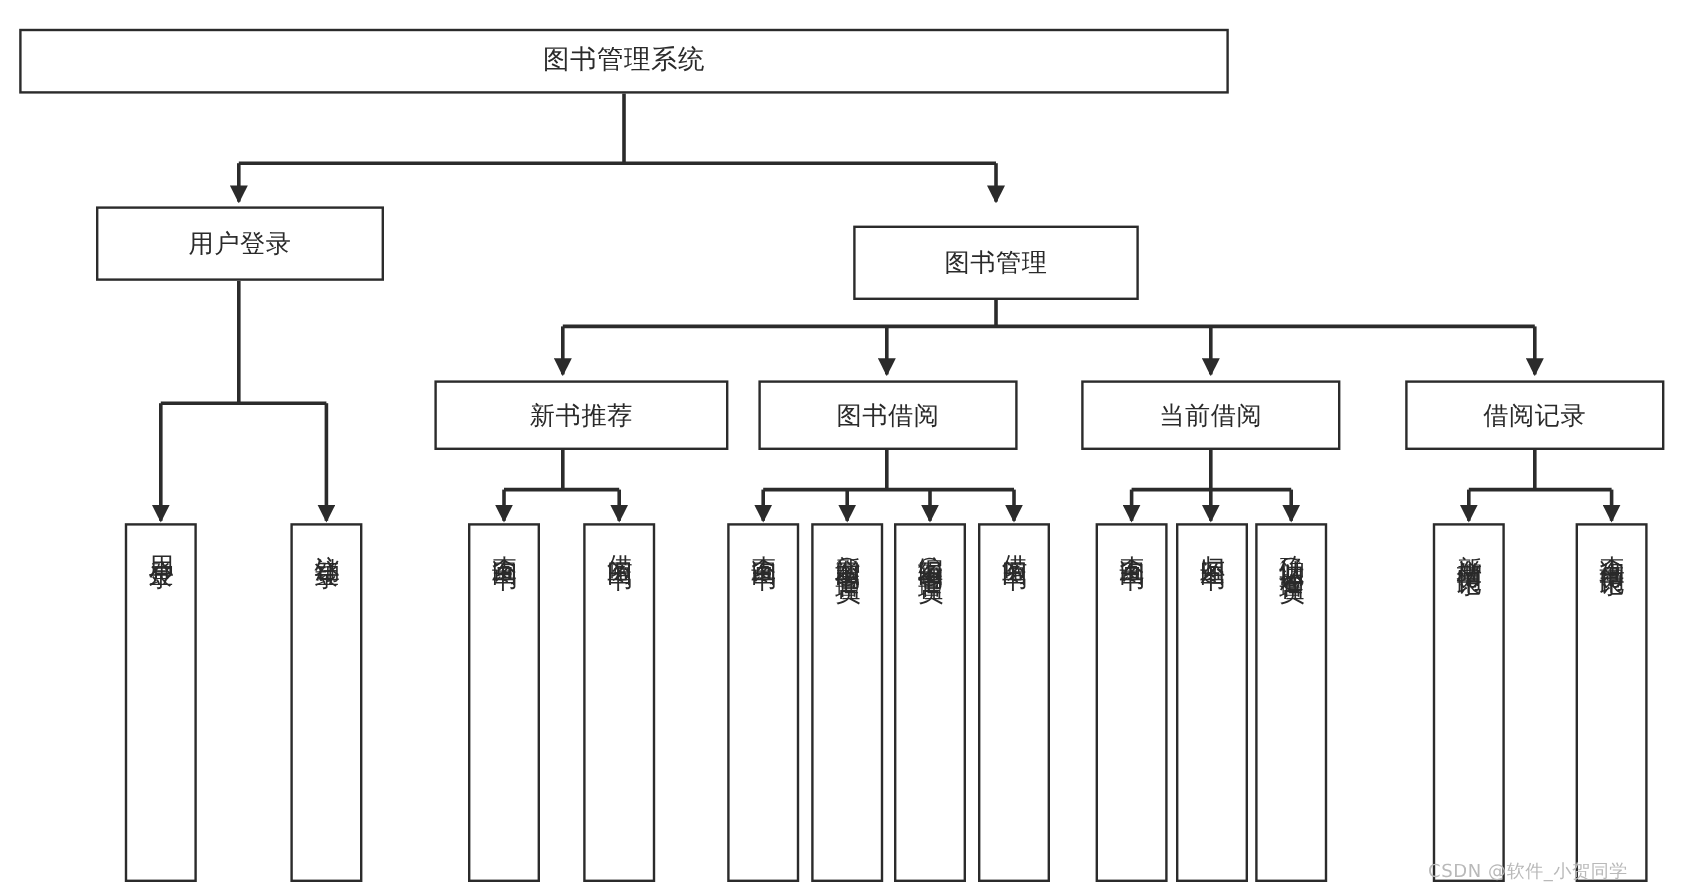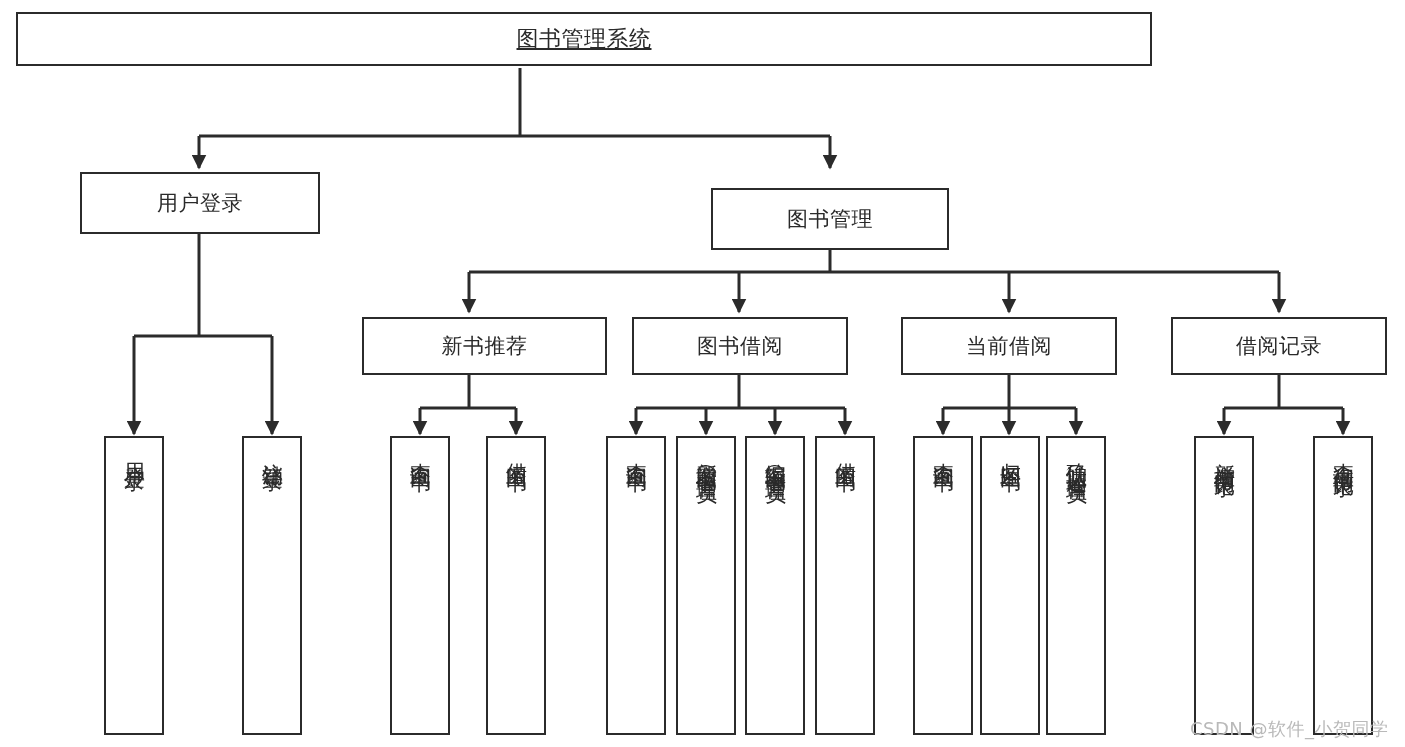--- a/index.html
+++ b/index.html
@@ -53,21 +53,21 @@
   .vtext {
     writing-mode: vertical-rl;
     text-orientation: upright;
     letter-spacing: 3px;
     line-height: 1;
     white-space: nowrap;
   }
   .watermark {
     position: absolute;
     color: #b9b9b9;
-    font-size: 18px;
+    font-size: 15px;
     white-space: nowrap;
     letter-spacing: 0.5px;
   }
 </style>
 </head>
 <body>
 
 <div id="diagram-root">
 
   <svg id="edge-layer" viewBox="0 0 1405 747" width="1405" height="747">
@@ -113,21 +113,21 @@
       <path d="M 1009 408 L 1009 434" marker-end="url(#arrow)"></path>
       <path d="M 1076 408 L 1076 434" marker-end="url(#arrow)"></path>
 
       <path d="M 1279 375 L 1279 408"></path>
       <path d="M 1224 408 L 1343 408"></path>
       <path d="M 1224 408 L 1224 434" marker-end="url(#arrow)"></path>
       <path d="M 1343 408 L 1343 434" marker-end="url(#arrow)"></path>
     </g>
   </svg>
 
-  <div class="node h root" style="left:16px; top:12px; width:1136px; height:54px;text-decoration:underline;">
+  <div class="node h root" style="left:16px; top:24px; width:1008px; height:54px;">
     <span>图书管理系统</span>
   </div>
 
   <div class="node h" style="left:80px; top:172px; width:240px; height:62px;">
     <span>用户登录</span>
   </div>
   <div class="node h" style="left:711px; top:172px; width:238px; height:62px;margin-top:16px;">
     <span>图书管理</span>
   </div>
 

